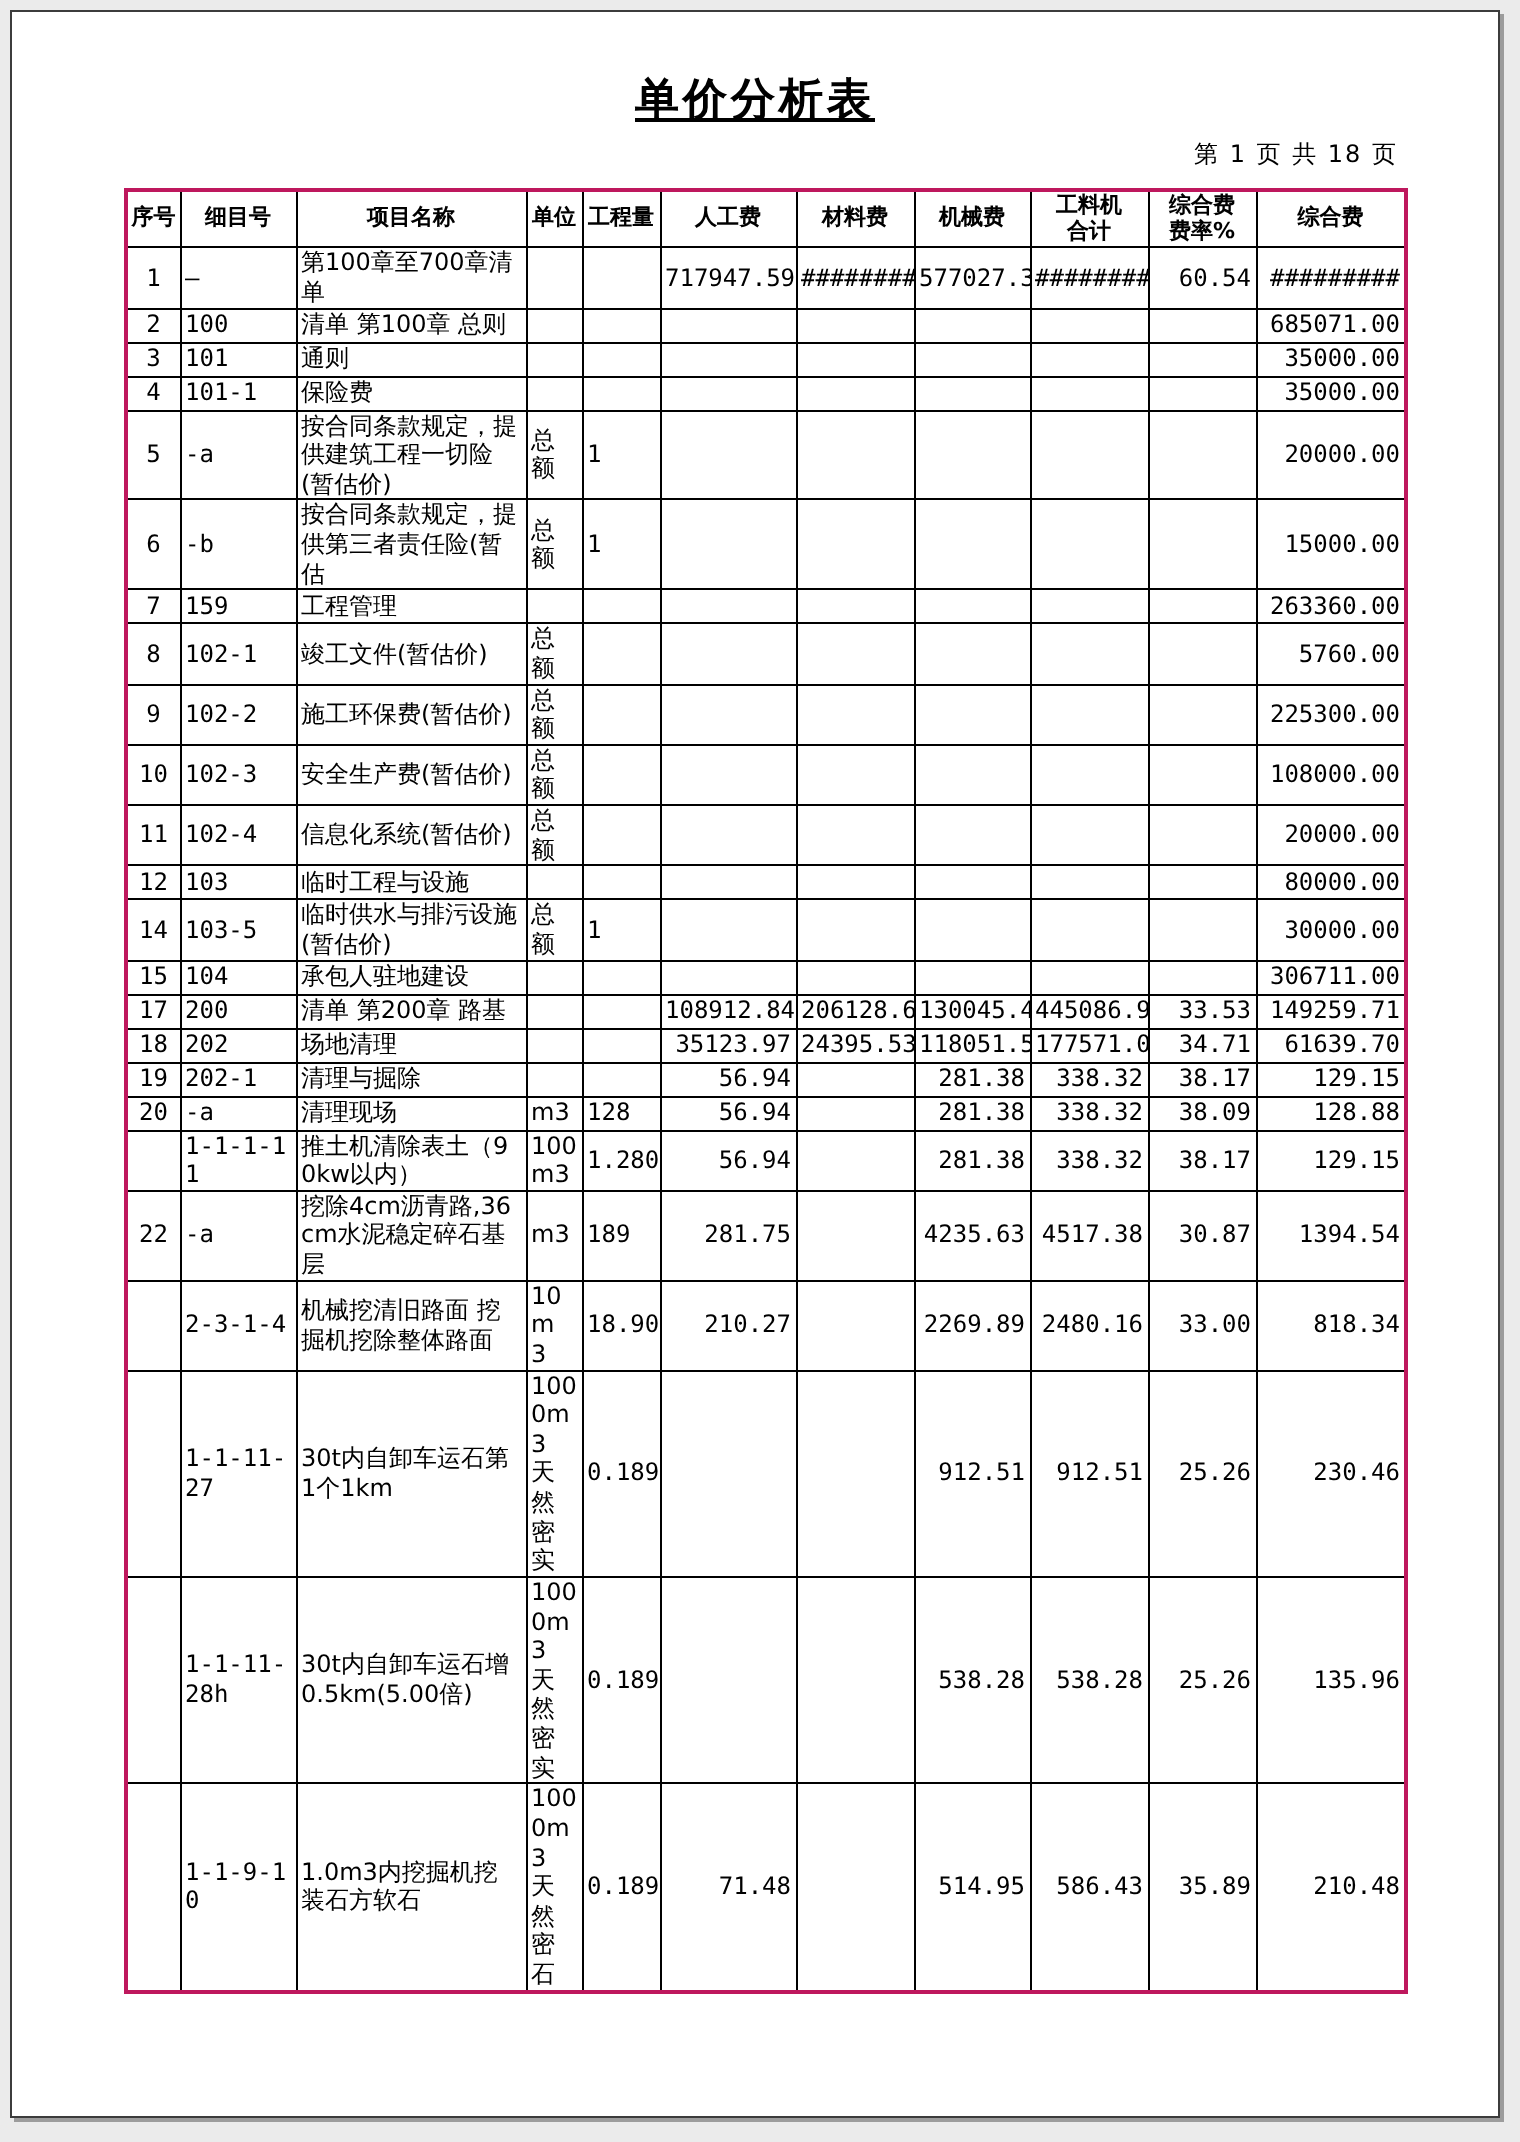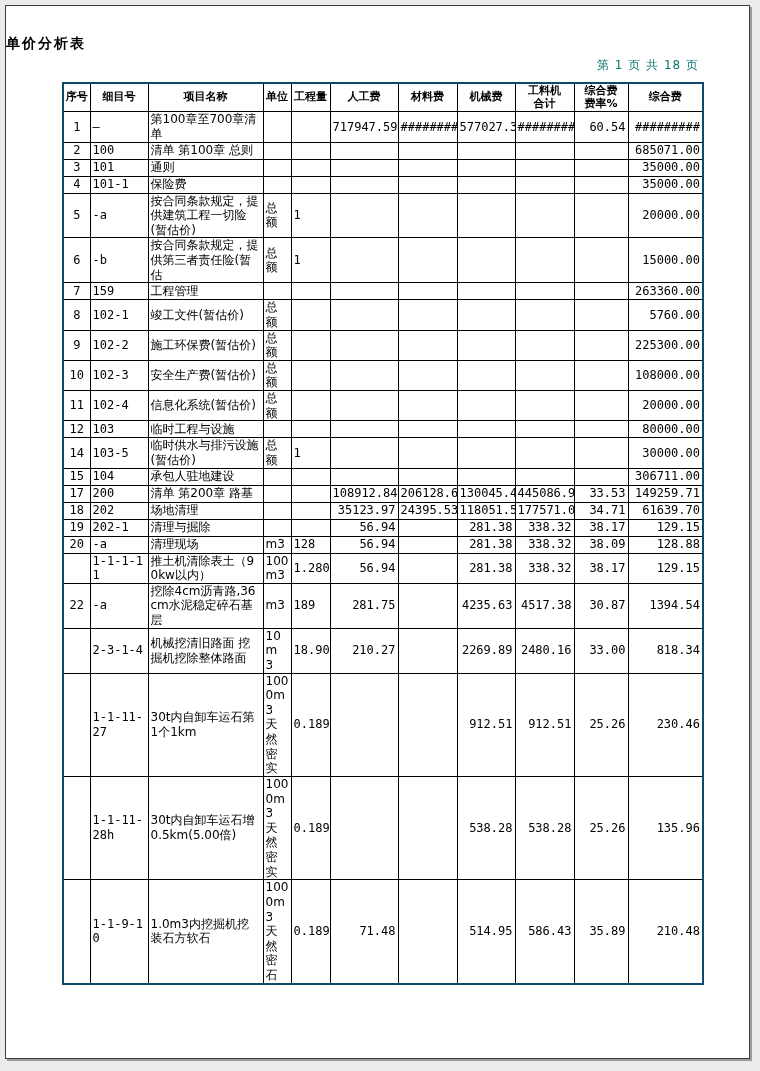--- a/index.html
+++ b/index.html
@@ -14,39 +14,40 @@
     position:absolute;left:5px;top:5px;
     width:745px;height:1054px;
     background:#ffffff;
     border:1px solid #3c3c3c;
     box-shadow:2px 2px 0 rgba(60,60,60,0.45);
     box-sizing:border-box;
     overflow:hidden;
   }
   .title{
     margin:29px 0 0 0;
-    text-align:left;
-    font-size:14px;
+    text-align:center;
+    font-size:22px;
     font-weight:bold;
     letter-spacing:2px;
+    text-decoration:underline;
   }
   .pagination{
     margin-top:4px;
     text-align:right;
     padding-right:50px;
     font-size:12px;
     color:#444444;
     letter-spacing:1px;
   }
   table.price-table{
     border-collapse:collapse;
     table-layout:fixed;
     margin:8px 0 0 56px;
     width:640px;
-    border:2px solid #0c4a6e;
+    border:2px solid #be185d;
   }
   .price-table th,.price-table td{
     border:1px solid #000;
     padding:0 2px;
     vertical-align:middle;
     overflow:hidden;
     box-sizing:border-box;
   }
   .price-table th{
     font-size:11px;
@@ -97,21 +98,21 @@
     font-size:10px;
     text-align:right;
     white-space:nowrap;
   }
 </style>
 </head>
 <body style="background: rgb(235, 235, 235);">
 
 <div class="page" style="background: rgb(255, 255, 255);">
   <h1 class="title">单价分析表</h1>
-  <div class="pagination" style="color: #0f766e;">第 1 页 共 18 页</div>
+  <div class="pagination" style="color: #000000;">第 1 页 共 18 页</div>
 
   <table class="price-table">
     <colgroup>
       <col style="width:27px">
         <col style="width:58px">
         <col style="width:115px">
       <col style="width:28px">
         <col style="width:39px">
         <col style="width:68px">
       <col style="width:59px">

